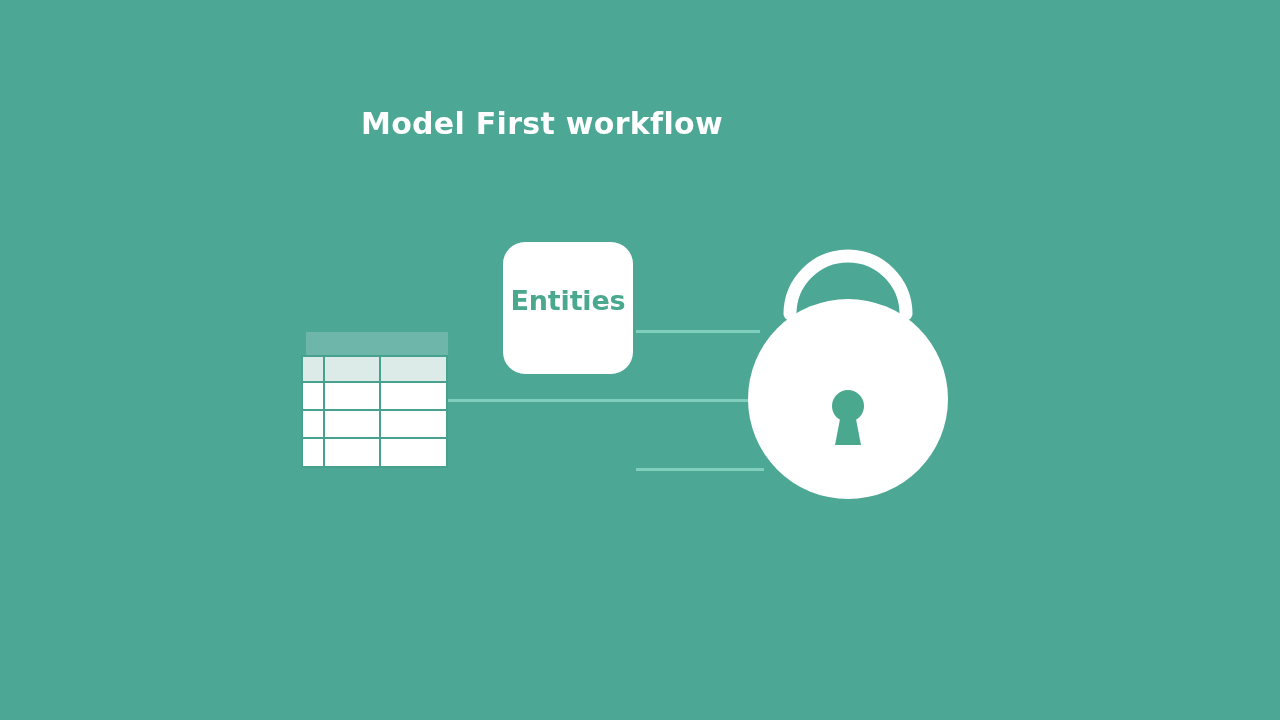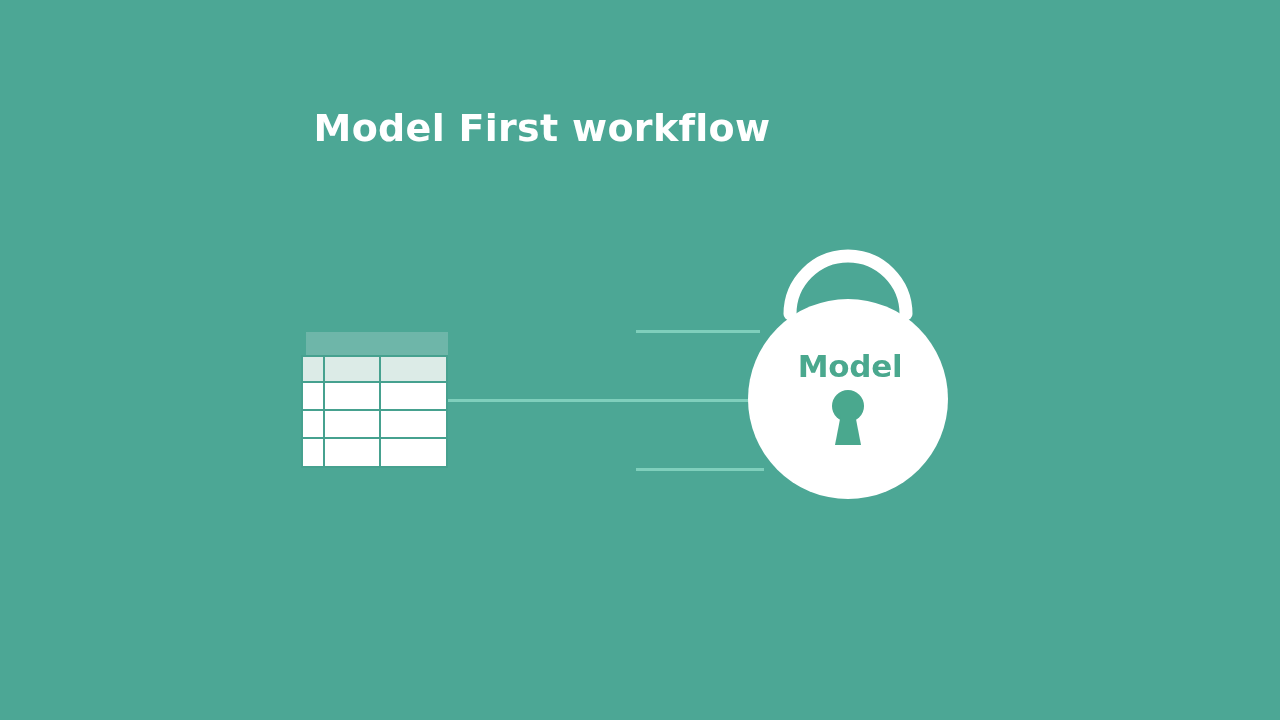--- a/index.html
+++ b/index.html
@@ -8,21 +8,21 @@
     font-family:"DejaVu Sans", sans-serif;
   }
   body { background:#4CA795; position:relative; }
 
   #stage { position:absolute; inset:0; }
 
   
   .title {
     position:absolute; left:0; top:106px; width:1084px;
     text-align:center;
-    font-size:38px; font-weight:bold; letter-spacing:0.3px;
+    font-size:30px; font-weight:bold; letter-spacing:0.3px;
     color:#FFFFFF;
     font-family:"DejaVu Sans", sans-serif;
   }
 
   
   .connector { position:absolute; height:3px; background:#7FCFBC; }
   #conn-entities { left:636px; top:330px; width:124px; }
   #conn-table    { left:447px; top:399px; width:303px; }
   #conn-context  { left:636px; top:468px; width:128px; }
 
@@ -97,30 +97,32 @@
       <div class="tbl-cell first-col"></div>
       <div class="tbl-cell"></div>
       <div class="tbl-cell"></div>
 
       <div class="tbl-cell first-col"></div>
       <div class="tbl-cell"></div>
       <div class="tbl-cell"></div>
     </div>
   </div>
 
+  <div class="card" id="card-entities">
+    <span class="card-label">Entities</span>
+  </div>
 
 
   <div class="lock">
     <svg width="220" height="268" viewBox="0 0 220 268">
 
       <path d="M 50 76 A 58 58 0 0 1 166 76" fill="none" stroke="#FFFFFF" stroke-width="13" stroke-linecap="round"></path>
 
       <circle cx="108" cy="161" r="100" fill="#FFFFFF"></circle>
 
       <g fill="#4AA88E">
         <circle cx="108" cy="168" r="16"></circle>
         <path d="M 101 176 L 115 176 L 121 207 L 95 207 Z"></path>
       </g>
     </svg>
-    <div class="lock-label">Model</div>
   </div>
 
 </div>
 
 </body></html>

